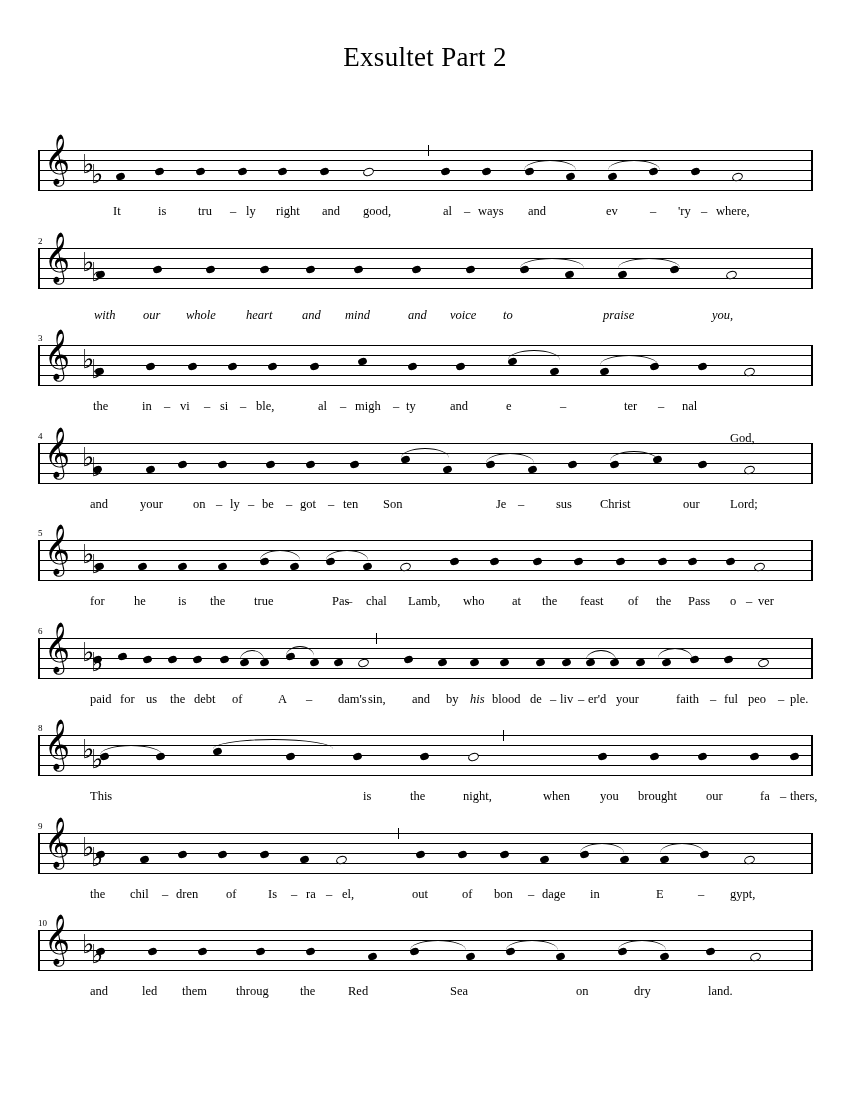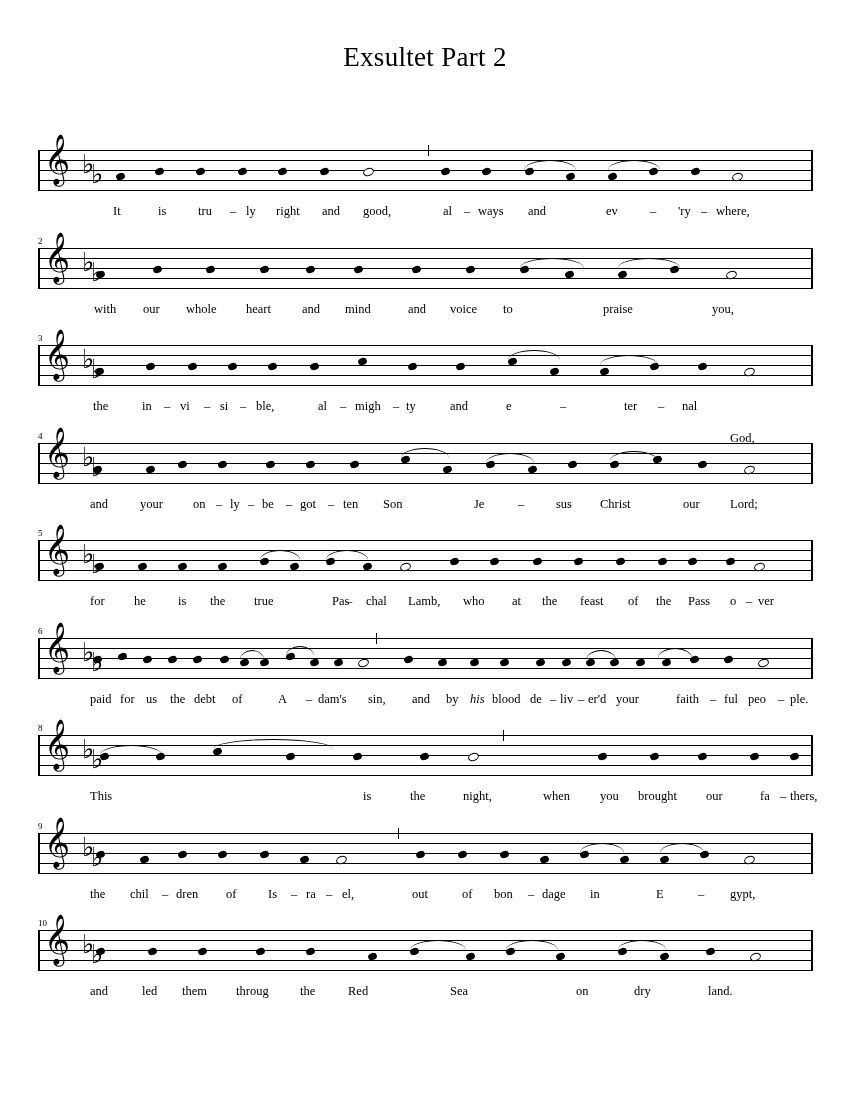--- a/index.html
+++ b/index.html
@@ -212,21 +212,21 @@
           <div class="note" style="left: 268px; top: 18px;"></div>
           <div class="note" style="left: 316px; top: 18px;"></div>
           <div class="note" style="left: 374px; top: 18px;"></div>
           <div class="note" style="left: 428px; top: 18px;"></div>
           <div class="note" style="left: 482px; top: 18px;"></div>
           <div class="note" style="left: 527px; top: 23px;"></div>
           <div class="note" style="left: 580px; top: 23px;"></div>
           <div class="note" style="left: 632px; top: 18px;"></div>
           <div class="note half" style="left: 688px; top: 23px;"></div>
         </div>
-        <div class="lyricrow" style="top: 54px;">
+        <div class="lyricrow" style="top: 60px; font-style: italic;">
           <div class="lyric" style="left: 56px;">with</div>
           <div class="lyric" style="left: 105px;">our</div>
           <div class="lyric" style="left: 148px;">whole</div>
           <div class="lyric" style="left: 208px;">heart</div>
           <div class="lyric" style="left: 264px;">and</div>
           <div class="lyric" style="left: 307px;">mind</div>
           <div class="lyric" style="left: 370px;">and</div>
           <div class="lyric" style="left: 412px;">voice</div>
           <div class="lyric" style="left: 465px;">to</div>
           <div class="lyric" style="left: 565px;">praise</div>
@@ -326,21 +326,21 @@
           <div class="lyric" style="left: 155px;">on</div>
           <div class="lyric" style="left: 178px;">–</div>
           <div class="lyric" style="left: 192px;">ly</div>
           <div class="lyric" style="left: 210px;">–</div>
           <div class="lyric" style="left: 224px;">be</div>
           <div class="lyric" style="left: 248px;">–</div>
           <div class="lyric" style="left: 262px;">got</div>
           <div class="lyric" style="left: 290px;">–</div>
           <div class="lyric" style="left: 305px;">ten</div>
           <div class="lyric" style="left: 345px;">Son</div>
-          <div class="lyric" style="left: 436px;">Je</div>
+          <div class="lyric" style="left: 458px;">Je</div>
           <div class="lyric" style="left: 480px;">–</div>
           <div class="lyric" style="left: 518px;">sus</div>
           <div class="lyric" style="left: 562px;">Christ</div>
           <div class="lyric" style="left: 645px;">our</div>
           <div class="lyric" style="left: 692px;">Lord;</div>
         </div>
       </div>
       <div class="system" style="top: 540px;">
         <div class="sysnum">5</div>
         <div class="staff">
@@ -443,21 +443,21 @@
         </div>
         <div class="lyricrow" style="top: 54px;">
           <div class="lyric" style="left: 52px;">paid</div>
           <div class="lyric" style="left: 82px;">for</div>
           <div class="lyric" style="left: 108px;">us</div>
           <div class="lyric" style="left: 132px;">the</div>
           <div class="lyric" style="left: 156px;">debt</div>
           <div class="lyric" style="left: 194px;">of</div>
           <div class="lyric" style="left: 240px;">A</div>
           <div class="lyric" style="left: 268px;">–</div>
-          <div class="lyric" style="left: 280px;">dam's</div>
+          <div class="lyric" style="left: 300px;">dam's</div>
           <div class="lyric" style="left: 330px;">sin,</div>
           <div class="lyric" style="left: 374px;">and</div>
           <div class="lyric" style="left: 408px;">by</div>
           <div class="lyric" style="left: 432px; font-style: italic;">his</div>
           <div class="lyric" style="left: 454px;">blood</div>
           <div class="lyric" style="left: 492px;">de</div>
           <div class="lyric" style="left: 512px;">–</div>
           <div class="lyric" style="left: 522px;">liv</div>
           <div class="lyric" style="left: 540px;">–</div>
           <div class="lyric" style="left: 550px;">er'd</div>

